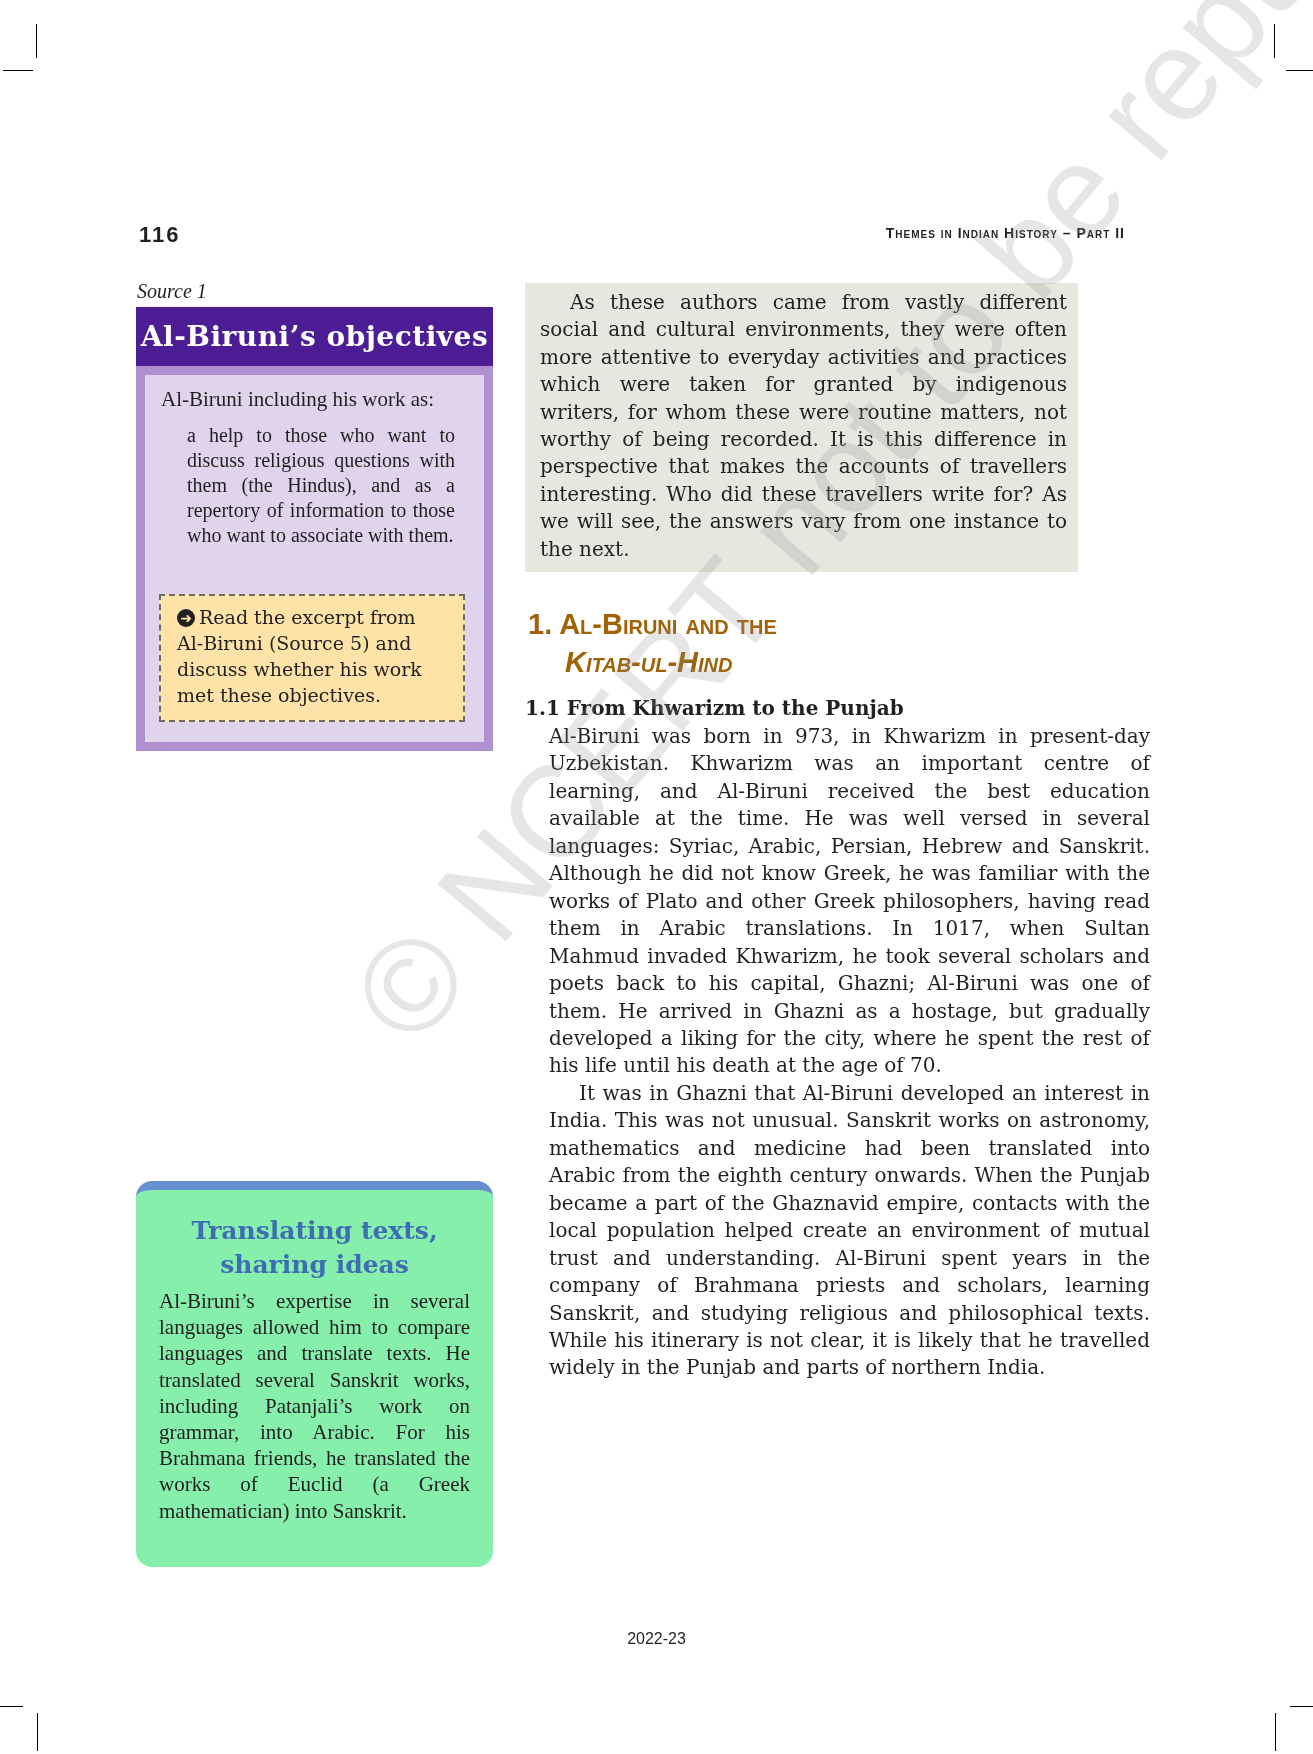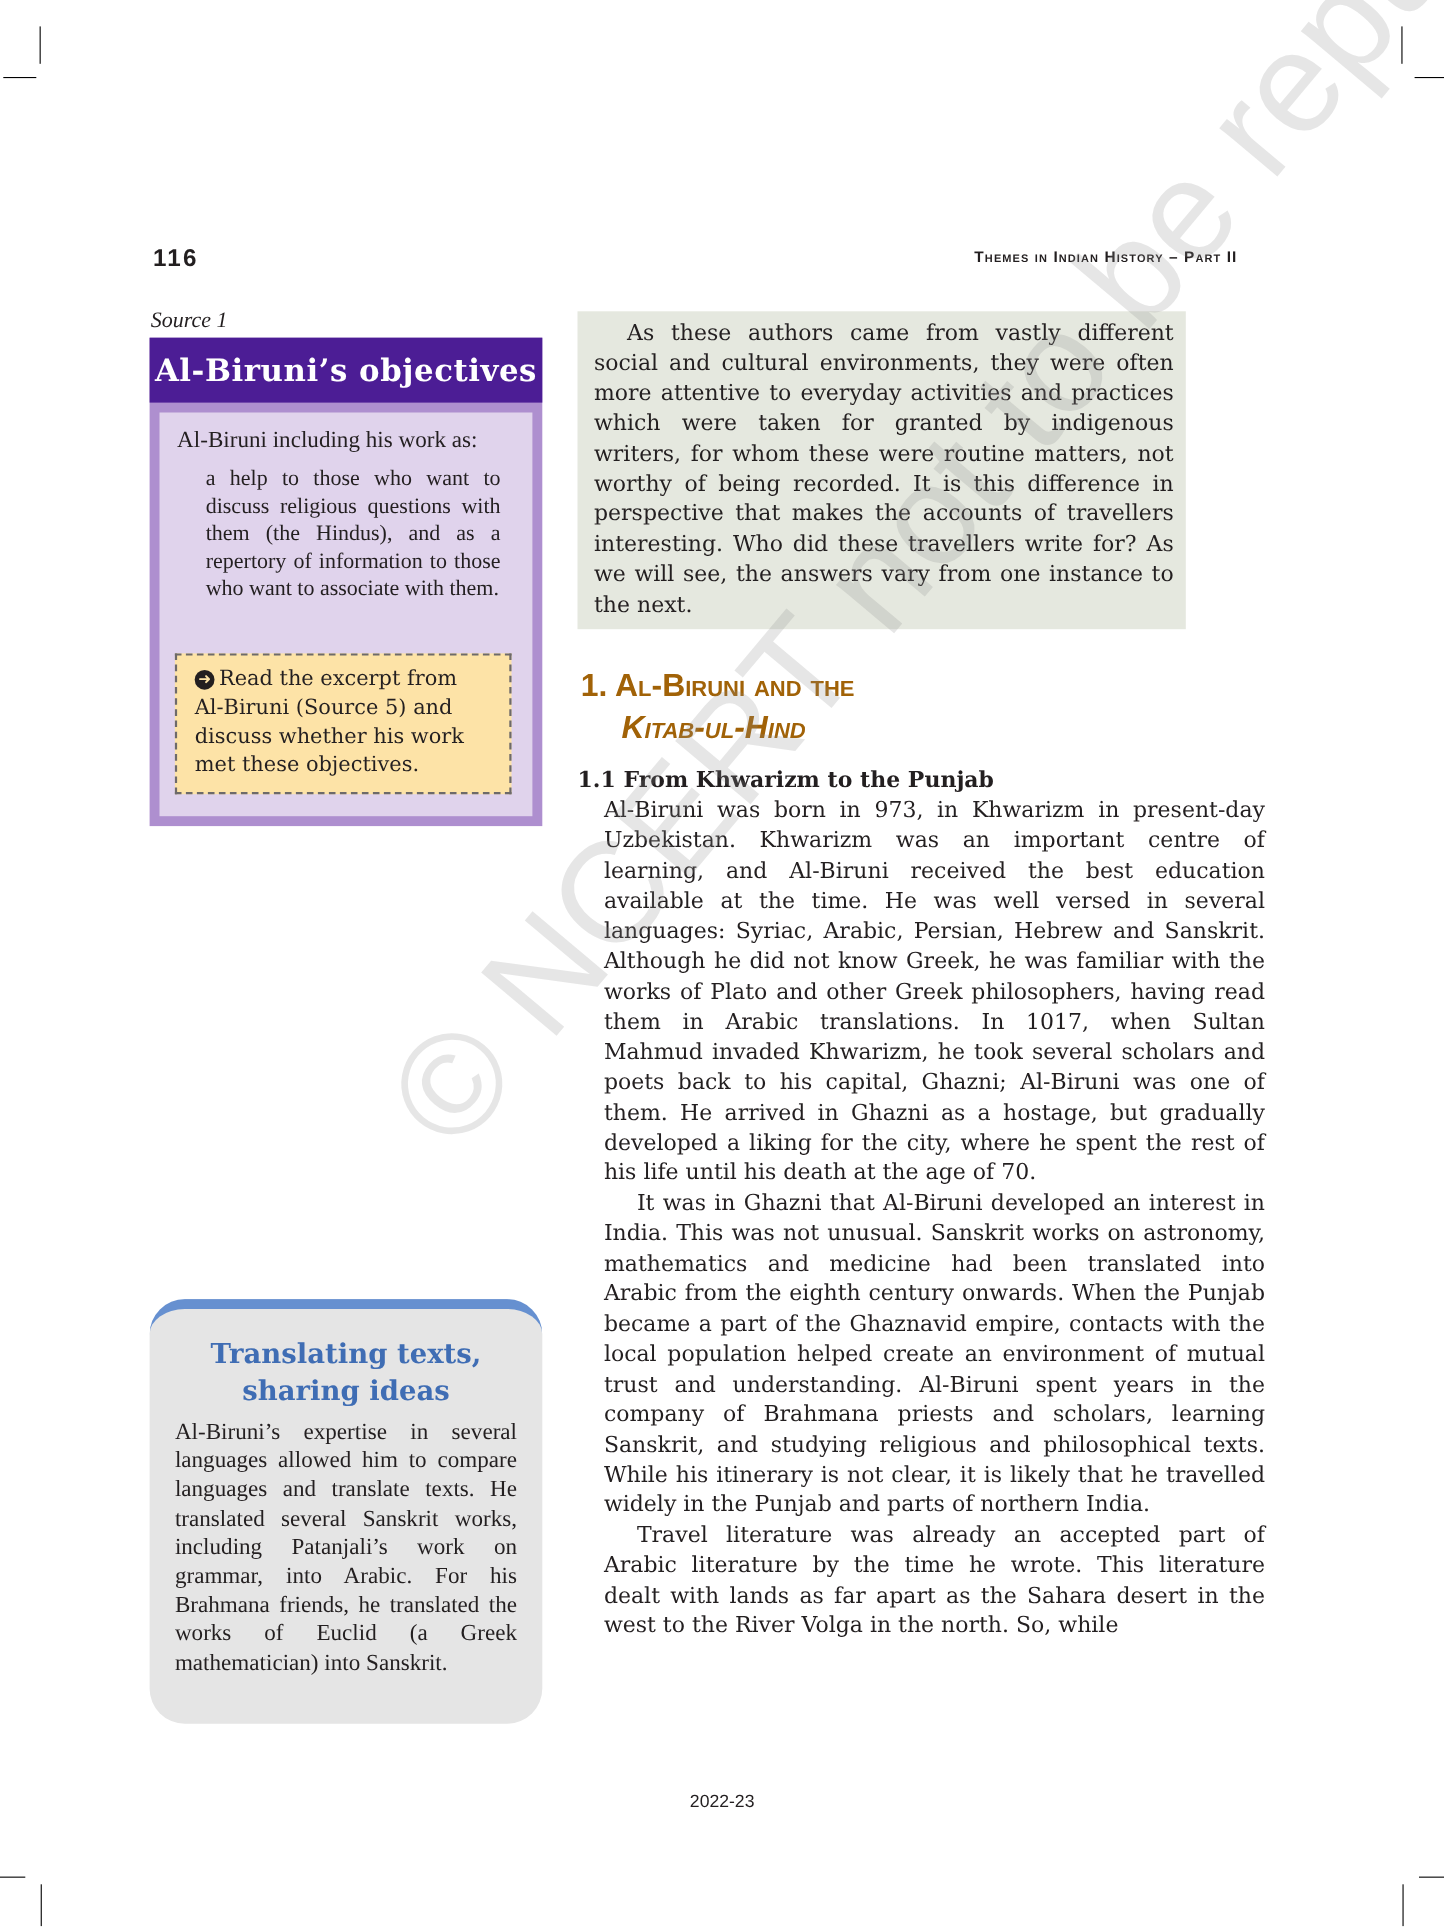--- a/index.html
+++ b/index.html
@@ -65,22 +65,22 @@
     font-size: 20px; color: #231f20;
   }
   .body-text {
     position: absolute; left: 525px; top: 723px; width: 601px; font-family: "DejaVu Serif", serif;
     font-size: 20px; line-height: 27.45px; text-align: justify; color: #231f20; margin-left: 24px;
   }
   .body-text p { margin: 0; }
   .body-text p.indent { text-indent: 30px; }
   
   .blue-box {
-    position: absolute; left: 136px; top: 1181px; width: 357px; height: 386px; background: #e5e5e5;
-    border-radius: 32px; border-top: 9px solid #6690d0; box-sizing: border-box;
+    position: absolute; left: 136px; top: 1181px; width: 357px; height: 386px; background: #86efac;
+    border-radius: 16px; border-top: 9px solid #6690d0; box-sizing: border-box;
   }
   .blue-title {
     position: absolute; left: 0; right: 0; top: 24px; text-align: center; font-family: "DejaVu Serif", serif;
     font-weight: bold; font-size: 25px; line-height: 34px; color: #3f6db4;
   }
   .blue-text {
     position: absolute; left: 23px; top: 98px; width: 311px; font-family: "Liberation Serif", serif;
     font-size: 21px; line-height: 26.2px; text-align: justify; color: #231f20;
   }
   .footer {
@@ -128,21 +128,20 @@
 <div class="section-heading">
   <span>1. Al-Biruni and the</span>
   <span class="line2">Kitab-ul-Hind</span>
 </div>
 
 <div class="sub-heading">1.1 From Khwarizm to the Punjab</div>
 
 <div class="body-text">
   <p>Al-Biruni was born in 973, in Khwarizm in present-day Uzbekistan. Khwarizm was an important centre of learning, and Al-Biruni received the best education available at the time. He was well versed in several languages: Syriac, Arabic, Persian, Hebrew and Sanskrit. Although he did not know Greek, he was familiar with the works of Plato and other Greek philosophers, having read them  in Arabic translations. In 1017, when Sultan Mahmud invaded Khwarizm, he took several scholars and poets back to his capital, Ghazni; Al-Biruni was one of them. He arrived in Ghazni as a hostage, but gradually developed a liking for the city, where he spent the rest of his life until his death at the age of 70.</p>
   <p class="indent">It was in Ghazni that Al-Biruni developed an interest in India. This was not unusual. Sanskrit works on astronomy, mathematics and medicine had been translated into Arabic from the eighth century onwards. When the Punjab became a part of the Ghaznavid empire, contacts with the local population helped create an environment of mutual trust and understanding. Al-Biruni spent years in the company of Brahmana priests and scholars, learning Sanskrit, and studying religious and philosophical texts. While his itinerary is not clear, it is likely that he travelled widely in the Punjab and parts of northern India.</p>
-  <p class="indent">Travel literature was already an accepted part of Arabic literature by the time he wrote. This literature dealt with lands as far apart as the Sahara desert in the west to the River Volga in the north. So, while</p>
 </div>
 
 <div class="blue-box">
   <div class="blue-title">
     <div>Translating texts,</div>
     <div>sharing ideas</div>
   </div>
   <div class="blue-text">Al-Biruni’s expertise in several languages allowed him to compare languages and translate texts. He translated several Sanskrit works, including Patanjali’s work on grammar, into Arabic. For his Brahmana friends, he translated the works of Euclid (a Greek mathematician) into Sanskrit.</div>
 </div>
 

